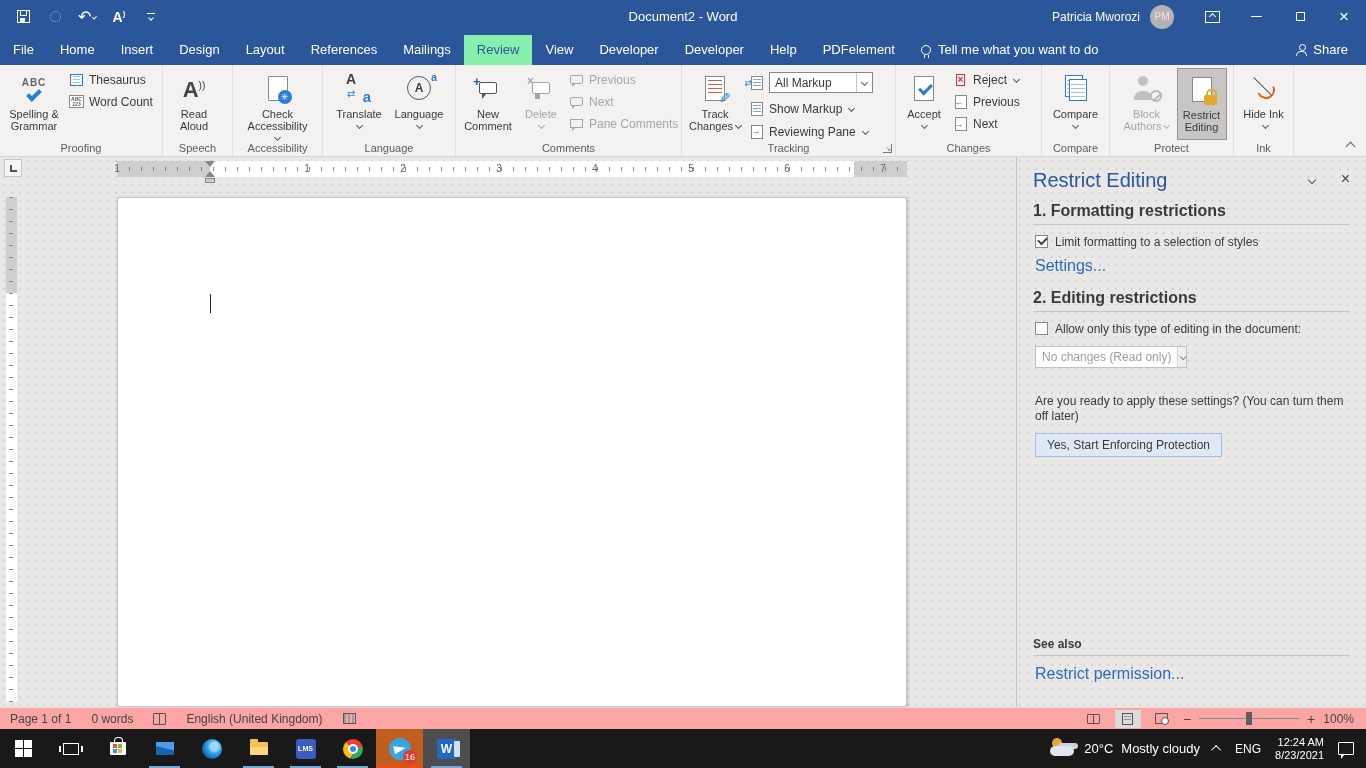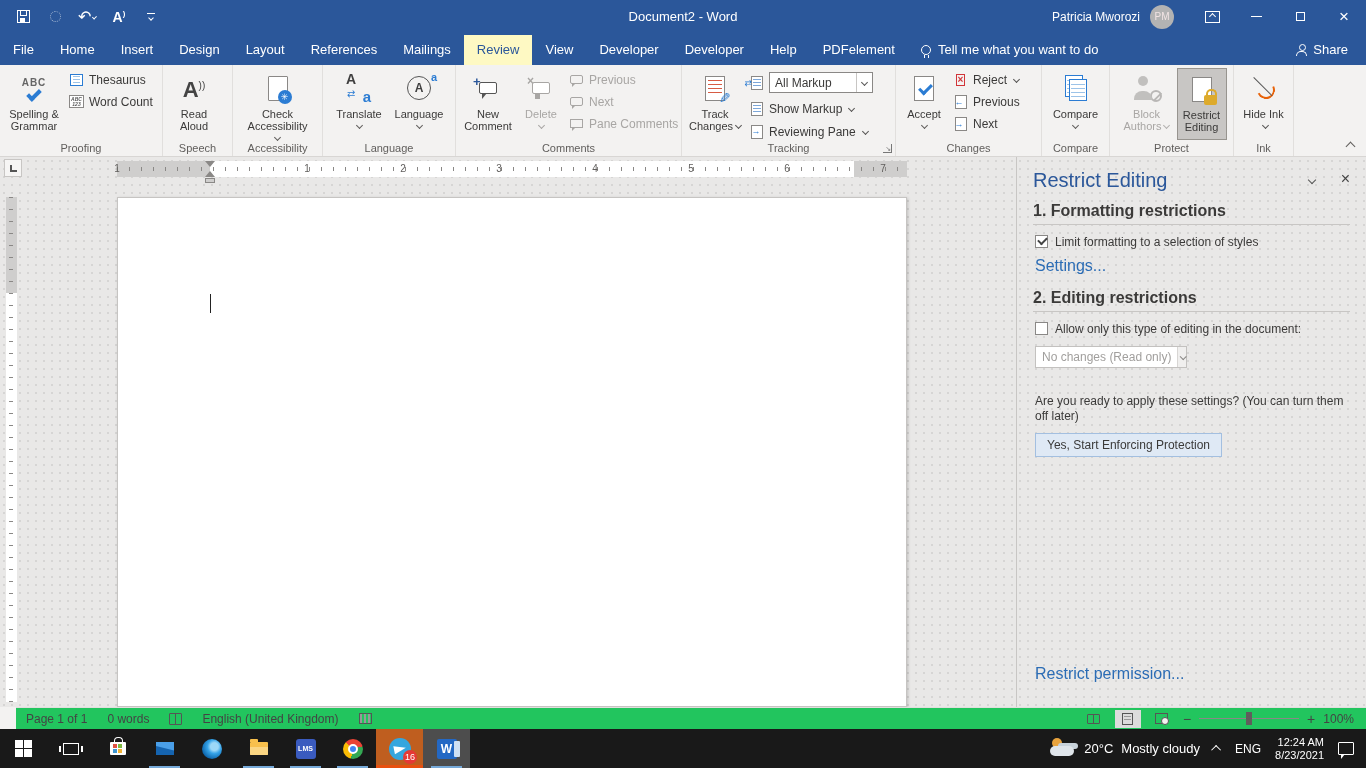--- a/index.html
+++ b/index.html
@@ -28,21 +28,21 @@
   .ribopt { width:15px; height:12px; border:1.2px solid #fff; position:relative; }
   .ribopt::after { content:""; position:absolute; left:4px; top:2px; width:4px; height:4px; border-left:1.2px solid #fff; border-top:1.2px solid #fff; transform:rotate(45deg); }
   .minim { width:11px; height:0; border-top:1.4px solid #fff; }
   .restore { width:9px; height:9px; border:1.2px solid #fff; position:relative; background:#2b579a; }
   .restore::before { content:""; position:absolute; top:-4px; left:2px; width:9px; height:9px; border:1.2px solid #fff; z-index:-1; }
   .closeg { font-size:17px; line-height:17px; }
 
   
   .tabs { position:absolute; top:33px; left:0; right:0; height:32px; background:#2b579a; display:flex; align-items:flex-end; color:#fff; }
   .tab { padding:7px 13px 8px; font-size:13px; cursor:default; }
-  .tab.active { background:#fef9c3; color:#2b579a; }
+  .tab.active { background:#86efac; color:#2b579a; }
   .tellme { display:flex; align-items:center; gap:7px; padding:7px 13px 8px; font-size:13px; }
   .bulb { width:10px; height:10px; border:1.3px solid #fff; border-radius:50%; position:relative; }
   .bulb::after { content:""; position:absolute; left:2.5px; bottom:-4px; width:3px; height:3px; border-left:1.3px solid #fff; border-right:1.3px solid #fff; }
   .share { margin-left:auto; display:flex; align-items:center; gap:6px; padding:7px 18px 8px; font-size:13px; }
   .person { width:11px; height:11px; position:relative; }
   .person::before { content:""; position:absolute; top:0; left:3px; width:5px; height:5px; border:1.2px solid #fff; border-radius:50%; }
   .person::after { content:""; position:absolute; bottom:-1px; left:0; width:9px; height:4px; border:1.2px solid #fff; border-bottom:none; border-radius:5px 5px 0 0; }
 
   
   .rib { position:absolute; top:65px; left:0; right:0; height:92px; background:#f3f2f1; border-bottom:1px solid #d8d6d4; display:flex; }
@@ -155,21 +155,21 @@
   .combo2 { display:flex; align-items:center; width:152px; height:22px; background:#fff; border:1px solid #c3c1bf; margin:2px 0 26px 2px; }
   .combo2 .val { flex:1; padding:0 6px; font-size:12px; color:#a19f9d; white-space:nowrap; }
   .combo2 .dd { width:18px; align-self:stretch; background:#f0efee; border-left:1px solid #d8d6d4; display:flex; align-items:center; justify-content:center; }
   .combo2 .dd i { width:5px; height:5px; border-right:1.2px solid #8a8886; border-bottom:1.2px solid #8a8886; transform:rotate(45deg) translateY(-1px); }
   .ready { font-size:12px; color:#3b3a39; margin:0 0 9px 2px; line-height:15px; }
   .enforce { align-self:flex-start; margin-left:2px; background:#dfe9f5; border:1px solid #a3bfe0; padding:4px 11px; font-size:12px; color:#3b3a39; }
   .spacer { flex:1; }
   .seealso { font-weight:bold; font-size:12px; color:#3b3a39; border-bottom:1px solid #c8c6c4; padding-bottom:4px; margin-bottom:9px; }
 
   
-  .status { position:absolute; top:707px; left:16px; right:0; height:22px; background:#22c55e; border-top:1px solid #e1dfdd; display:flex; align-items:center; font-size:12px; color:#444; }
+  .status { position:absolute; top:707px; left:0; right:0; height:22px; background:#fca5a5; border-top:1px solid #e1dfdd; display:flex; align-items:center; font-size:12px; color:#444; }
   .status .lft { display:flex; align-items:center; gap:20px; padding-left:10px; }
   .st-book { width:13px; height:12px; border:1.2px solid #555; border-radius:1px; position:relative; }
   .st-book::after { content:""; position:absolute; left:5px; top:0; bottom:0; width:0; border-left:1.2px solid #555; }
   .st-macro { width:13px; height:11px; border:1px solid #555; background:repeating-linear-gradient(90deg,#999 0 2px,transparent 2px 4px); }
   .status .rgt { margin-left:auto; display:flex; align-items:center; gap:8px; padding-right:12px; }
   .viewbtn { width:26px; height:18px; display:flex; align-items:center; justify-content:center; }
   .viewbtn.sel { background:#dcdcdc; }
   .vb-read { width:13px; height:10px; border:1.2px solid #555; border-radius:1px; background:linear-gradient(90deg,transparent 5px,#555 5px 6px,transparent 6px); }
   .vb-print { width:11px; height:12px; border:1.2px solid #555; background:repeating-linear-gradient(#999 0 1px, transparent 1px 3px) content-box; padding:2px 1px; }
   .vb-web { width:13px; height:11px; border:1.2px solid #555; position:relative; }
@@ -588,20 +588,21 @@
       <span class="dd">
           <i></i>
         </span>
     </div>
 
     <div class="ready">Are you ready to apply these settings? (You can turn them off later)</div>
     <button class="enforce">Yes, Start Enforcing Protection</button>
 
     <div class="spacer"></div>
 
+    <div class="seealso">See also</div>
     <div class="plink">Restrict permission...</div>
   </div>
 </div>
 
 <div class="status">
   <div class="lft">
     <span>Page 1 of 1</span>
     <span>0 words</span>
     <span class="st-book"></span>
     <span>English (United Kingdom)</span>

